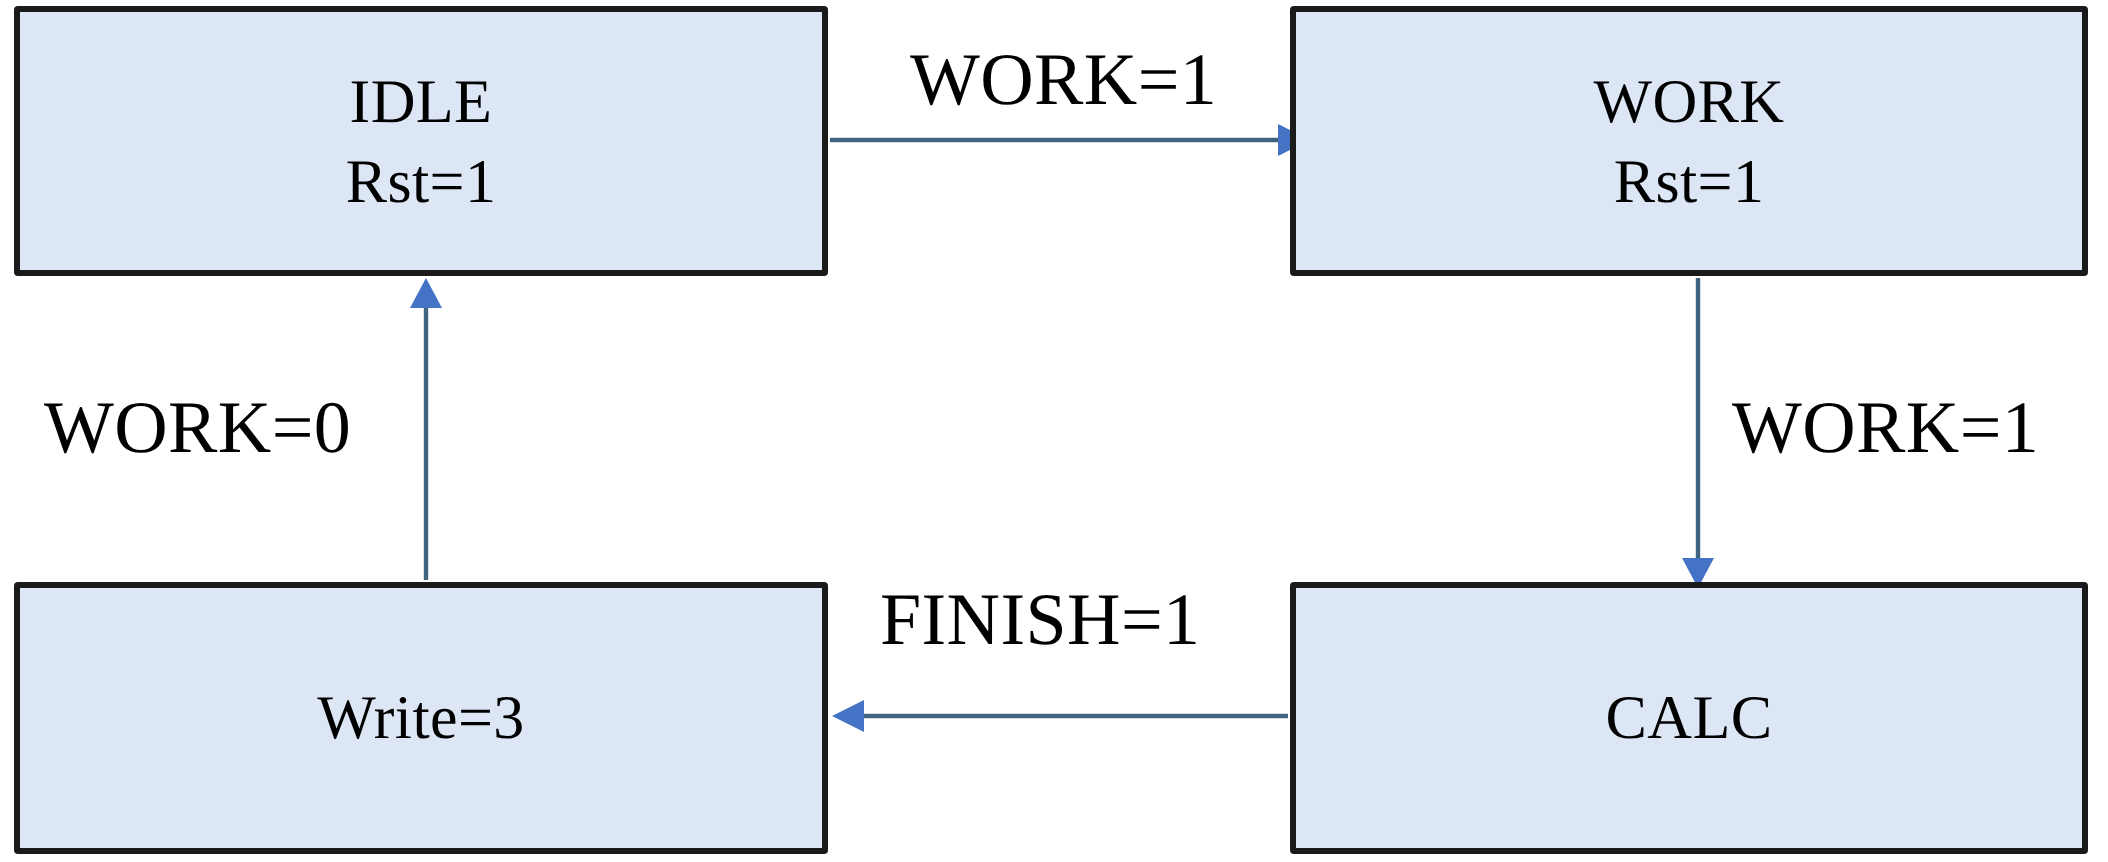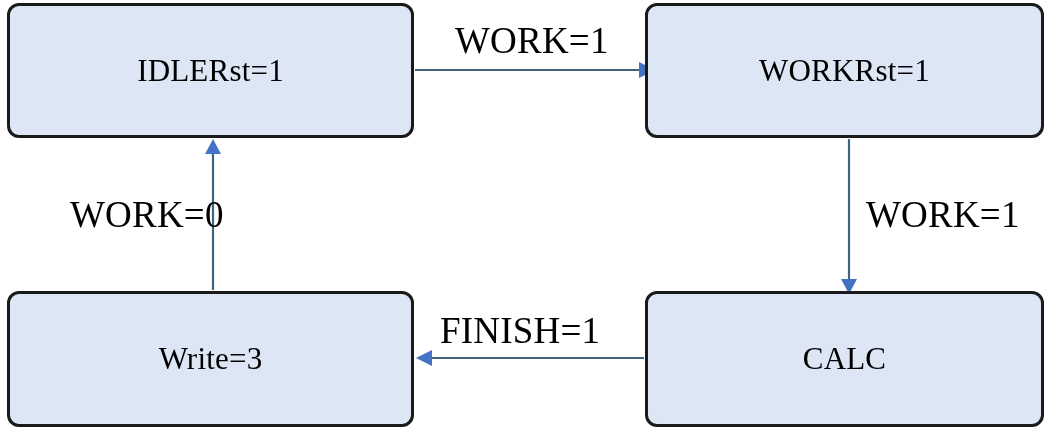--- a/index.html
+++ b/index.html
@@ -13,23 +13,23 @@
     height: 431px;
     background: #ffffff;
     overflow: hidden;
     font-family: "Liberation Serif", "DejaVu Serif", serif;
   }
   .state-node {
     position: absolute;
     box-sizing: border-box;
     background: #dce6f4;
     border: 3px solid #1a1a1a;
-    border-radius: 12px;
+    border-radius: 2px;
     display: flex;
-    flex-direction: row;
+    flex-direction: column;
     align-items: center;
     justify-content: center;
     z-index: 3;
   }
   .state-line {
     font-size: 31px;
     line-height: 1.28;
     color: #000000;
     white-space: nowrap;
     letter-spacing: 0.2px;
@@ -96,17 +96,17 @@
   </div>
 
   <div class="state-node" style="left:645px; top:291px; width:399px; height:136px;font-family:Liberation Serif, serif;">
     <div class="state-line">CALC</div>
   </div>
 
   <div class="edge-label" style="left:455px; top:22px;">WORK=1</div>
 
   <div class="edge-label" style="left:866px; top:196px;">WORK=1</div>
 
-  <div class="edge-label" style="left:440px; top:312px;text-align:center;">FINISH=1</div>
+  <div class="edge-label" style="left:440px; top:292px;text-align:center;">FINISH=1</div>
 
-  <div class="edge-label" style="left:22px; top:196px;margin-left:48px;">WORK=0</div>
+  <div class="edge-label" style="left:22px; top:196px;">WORK=0</div>
 
 </div>
 
 </body></html>

